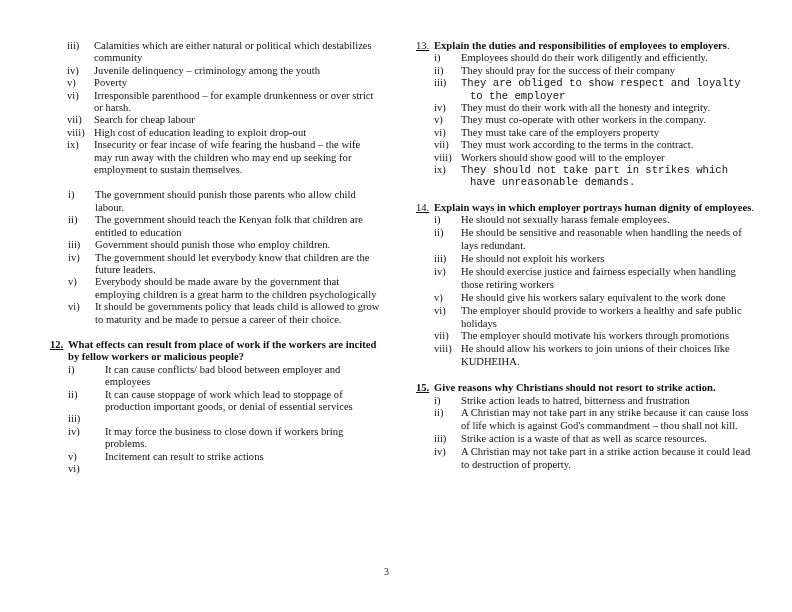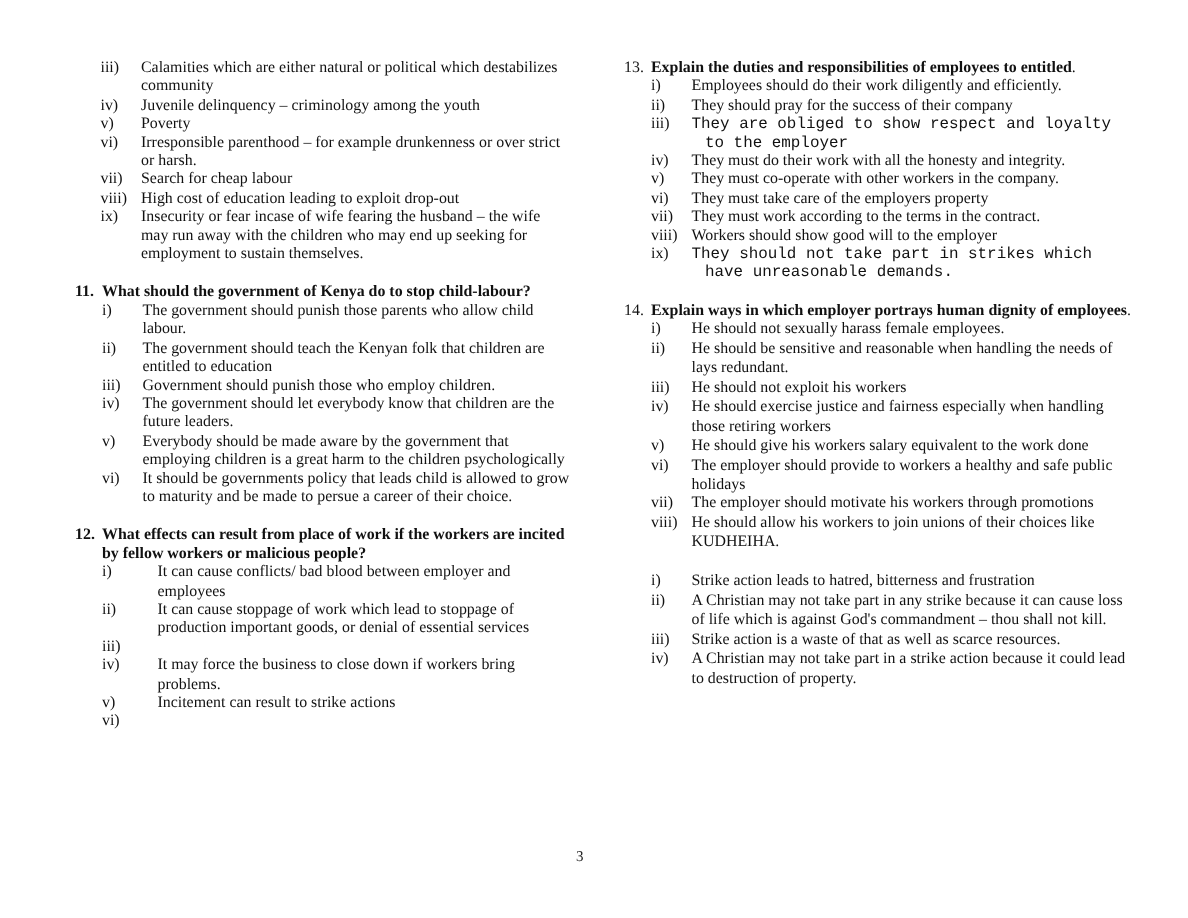--- a/index.html
+++ b/index.html
@@ -3,21 +3,21 @@
 <meta charset="utf-8">
 <style>
   html, body { margin: 0; padding: 0; background: #ffffff; }
   body { width: 792px; height: 612px; position: relative; overflow: hidden;
          font-family: "Liberation Serif", "DejaVu Serif", serif; color: #111; font-size: 10.6px; }
   .col { position: absolute; top: 40px; }
   .col-left { left: 50px; width: 330px; }
   .col-right { left: 416px; width: 340px; }
   .q { margin-bottom: 13px; }
   .q-head { display: flex; line-height: 12.4px; font-weight: bold; }
-  .q-num { width: 18px; flex: none; }
+  .q-num { width: 18px; flex: none; text-decoration: underline; }
   .q-num.plain { font-weight: normal; }
   .q-text { flex: 1; }
   .q-text .tail { font-weight: normal; }
   ul.items { list-style: none; margin: 0; padding: 0 0 0 18px; }
   .item { display: flex; line-height: 12.4px; }
   .item .rn { width: 27px; flex: none; }
   .item .tx { flex: 1; }
   .wide .item .rn { width: 37px; }
   .hang .tx.indent2 { padding-left: 9px; text-indent: -9px; font-family: Liberation Mono, monospace; }
   .spaced .item { line-height: 12.9px; }
@@ -54,24 +54,20 @@
         <span class="rn">viii)</span>
         <span class="tx">High cost of education leading to exploit drop-out</span>
       </li>
     <li class="item">
         <span class="rn">ix)</span>
         <span class="tx">Insecurity or fear incase of wife fearing the husband – the wife may run away with the children who may end up seeking for employment to sustain themselves.</span>
       </li>
   </ul>
 
   <div class="q" style="margin-top:13px;">
-    <div class="q-head">
-      <span class="q-num">11.</span>
-      <span class="q-text">What should the government of Kenya do to stop child-labour?</span>
-    </div>
     <ul class="items">
       <li class="item">
           <span class="rn">i)</span>
           <span class="tx">The government should punish those parents who allow child labour.</span>
         </li>
       <li class="item">
           <span class="rn">ii)</span>
           <span class="tx">The government should teach the Kenyan folk that children are entitled to education</span>
         </li>
       <li class="item">
@@ -123,21 +119,21 @@
         </li>
     </ul>
   </div>
 </div>
 
 <div class="col col-right">
 
   <div class="q hang">
     <div class="q-head">
       <span class="q-num plain">13.</span>
-      <span class="q-text"><span>Explain the duties and responsibilities of employees to entitled</span><span class="tail">.</span></span>
+      <span class="q-text"><span>Explain the duties and responsibilities of employees to employers</span><span class="tail">.</span></span>
     </div>
     <ul class="items">
       <li class="item">
           <span class="rn">i)</span>
           <span class="tx">Employees should do their work diligently and efficiently.</span>
         </li>
       <li class="item">
           <span class="rn">ii)</span>
           <span class="tx">They should pray for the success of their company</span>
         </li>
@@ -207,20 +203,24 @@
           <span class="tx">The employer should motivate his workers through promotions</span>
         </li>
       <li class="item">
           <span class="rn">viii)</span>
           <span class="tx">He should allow his workers to join unions of their choices like KUDHEIHA.</span>
         </li>
     </ul>
   </div>
 
   <div class="q spaced">
+    <div class="q-head">
+      <span class="q-num">15.</span>
+      <span class="q-text">Give reasons why Christians should not resort to strike action.</span>
+    </div>
     <ul class="items">
       <li class="item">
           <span class="rn">i)</span>
           <span class="tx">Strike action leads to hatred, bitterness and frustration</span>
         </li>
       <li class="item">
           <span class="rn">ii)</span>
           <span class="tx">A Christian may not take part in any strike because it can cause loss of life which is against God's commandment – thou shall not kill.</span>
         </li>
       <li class="item">

